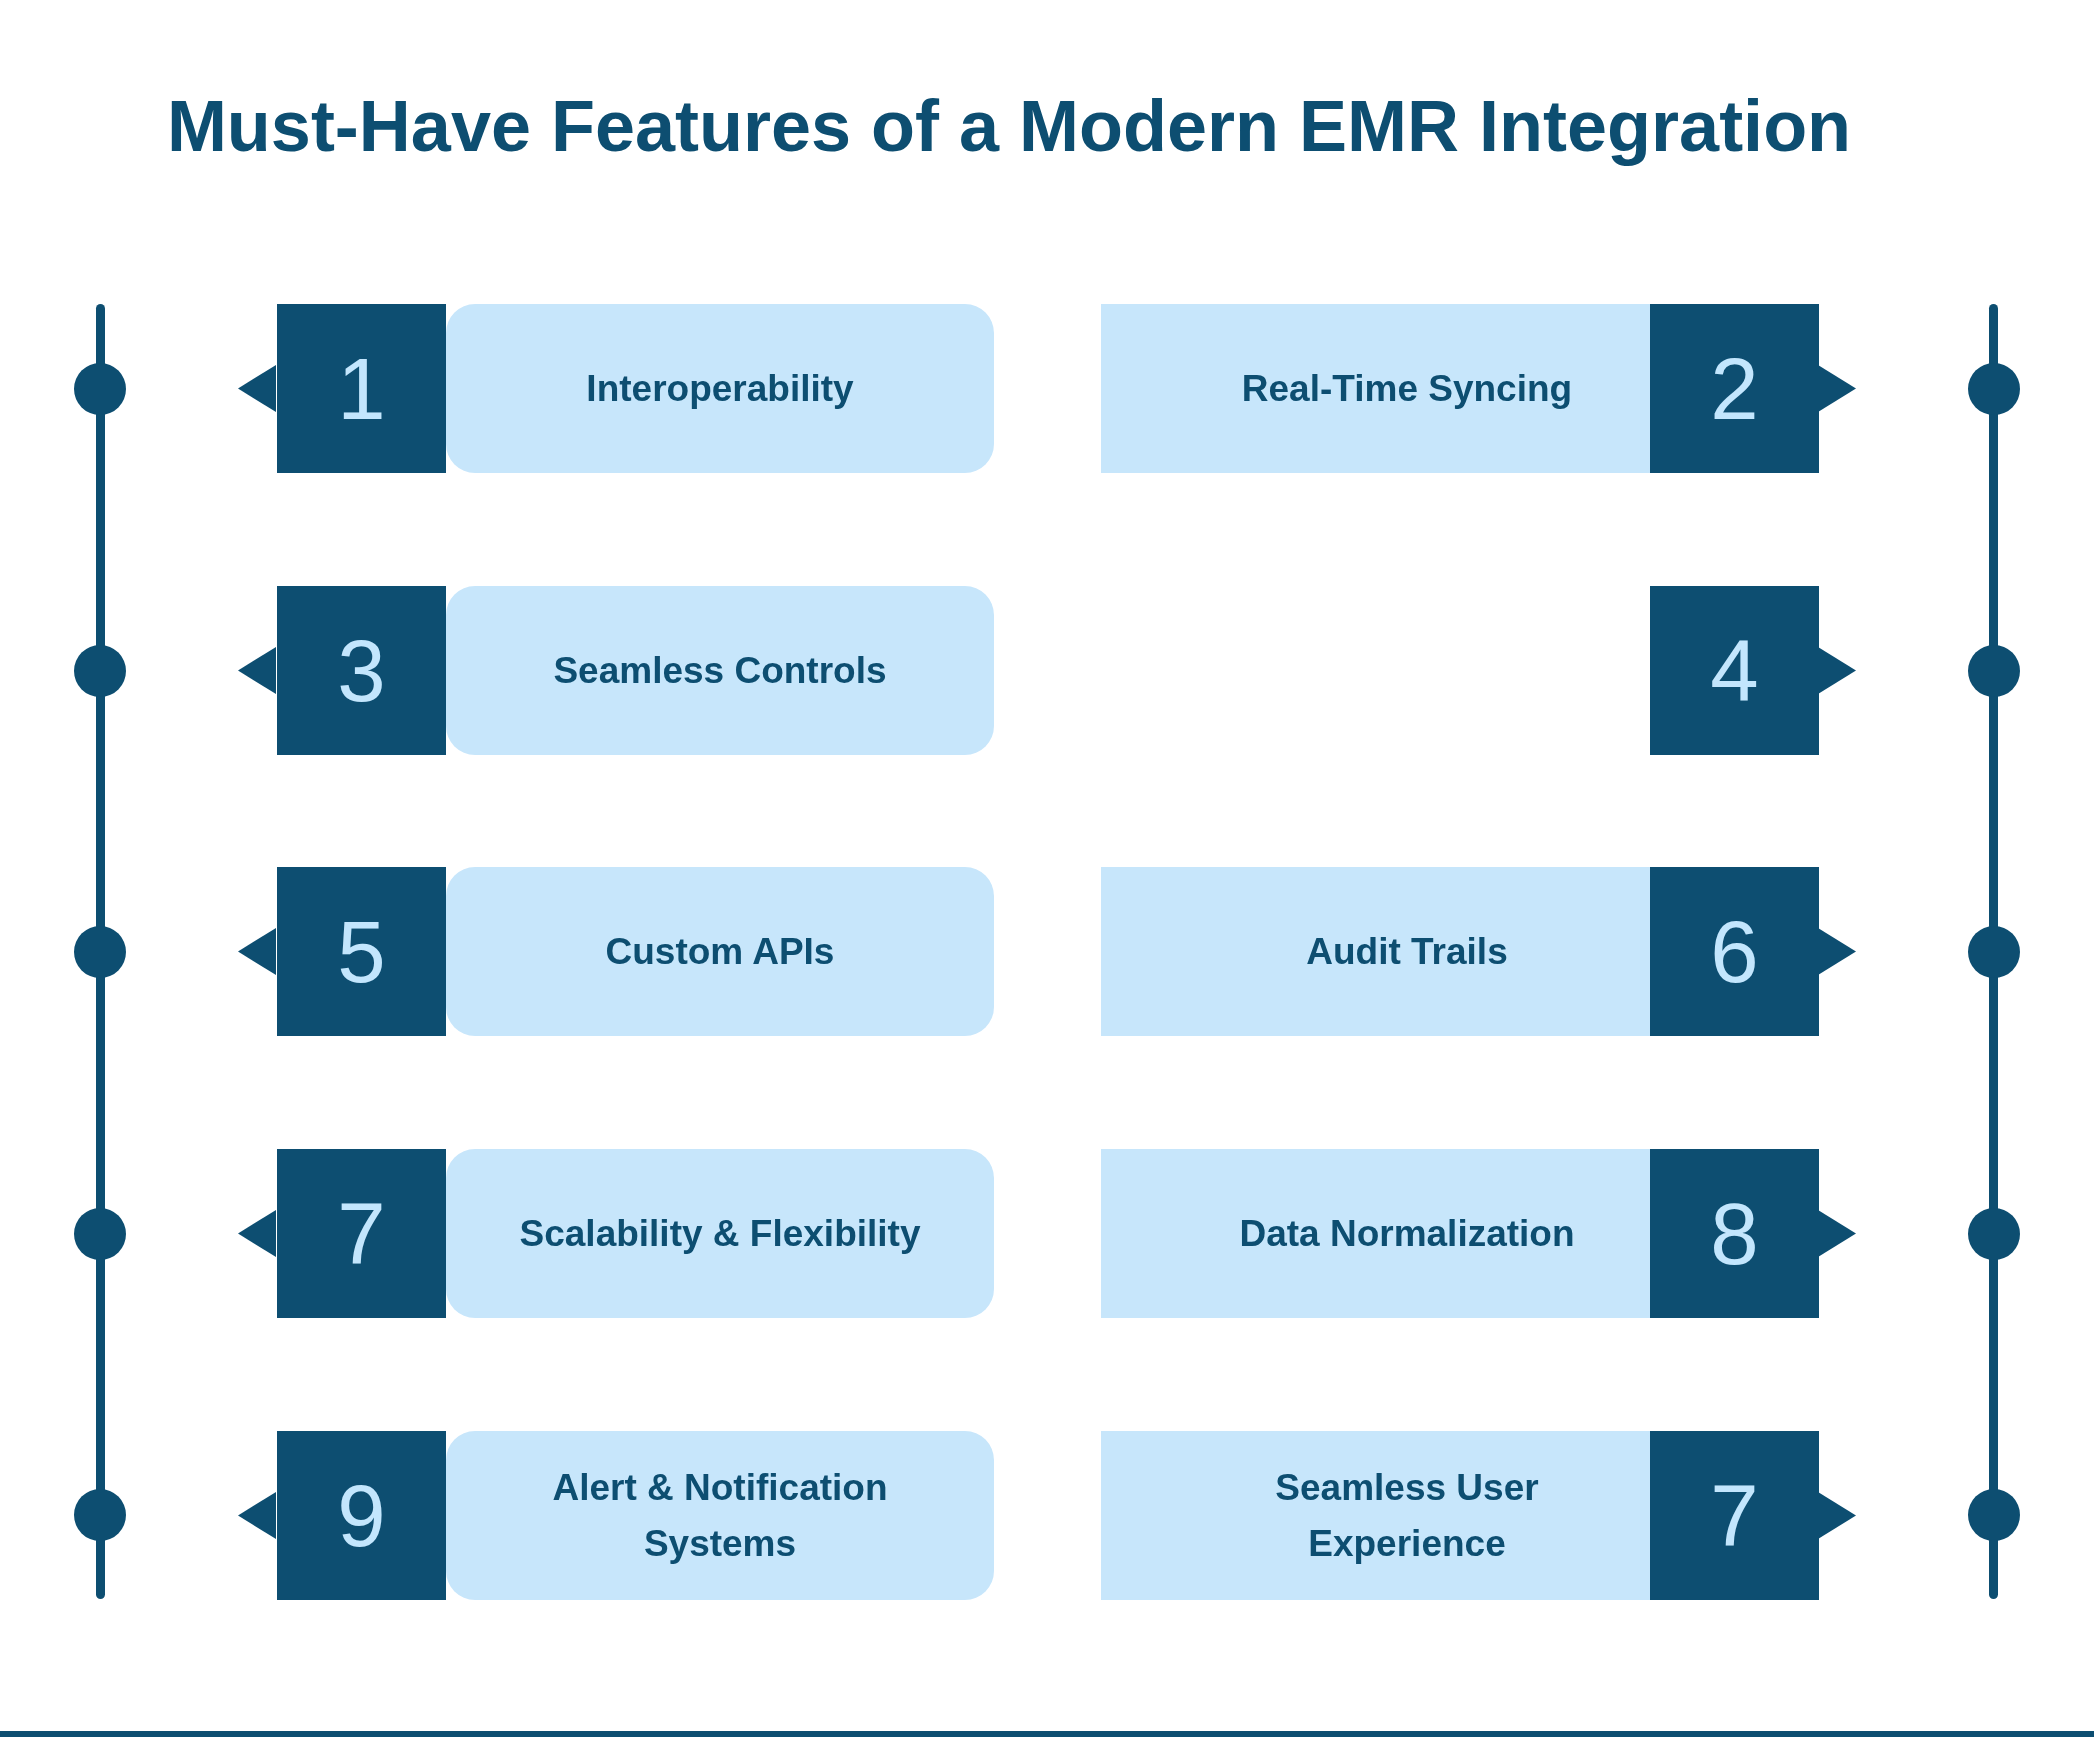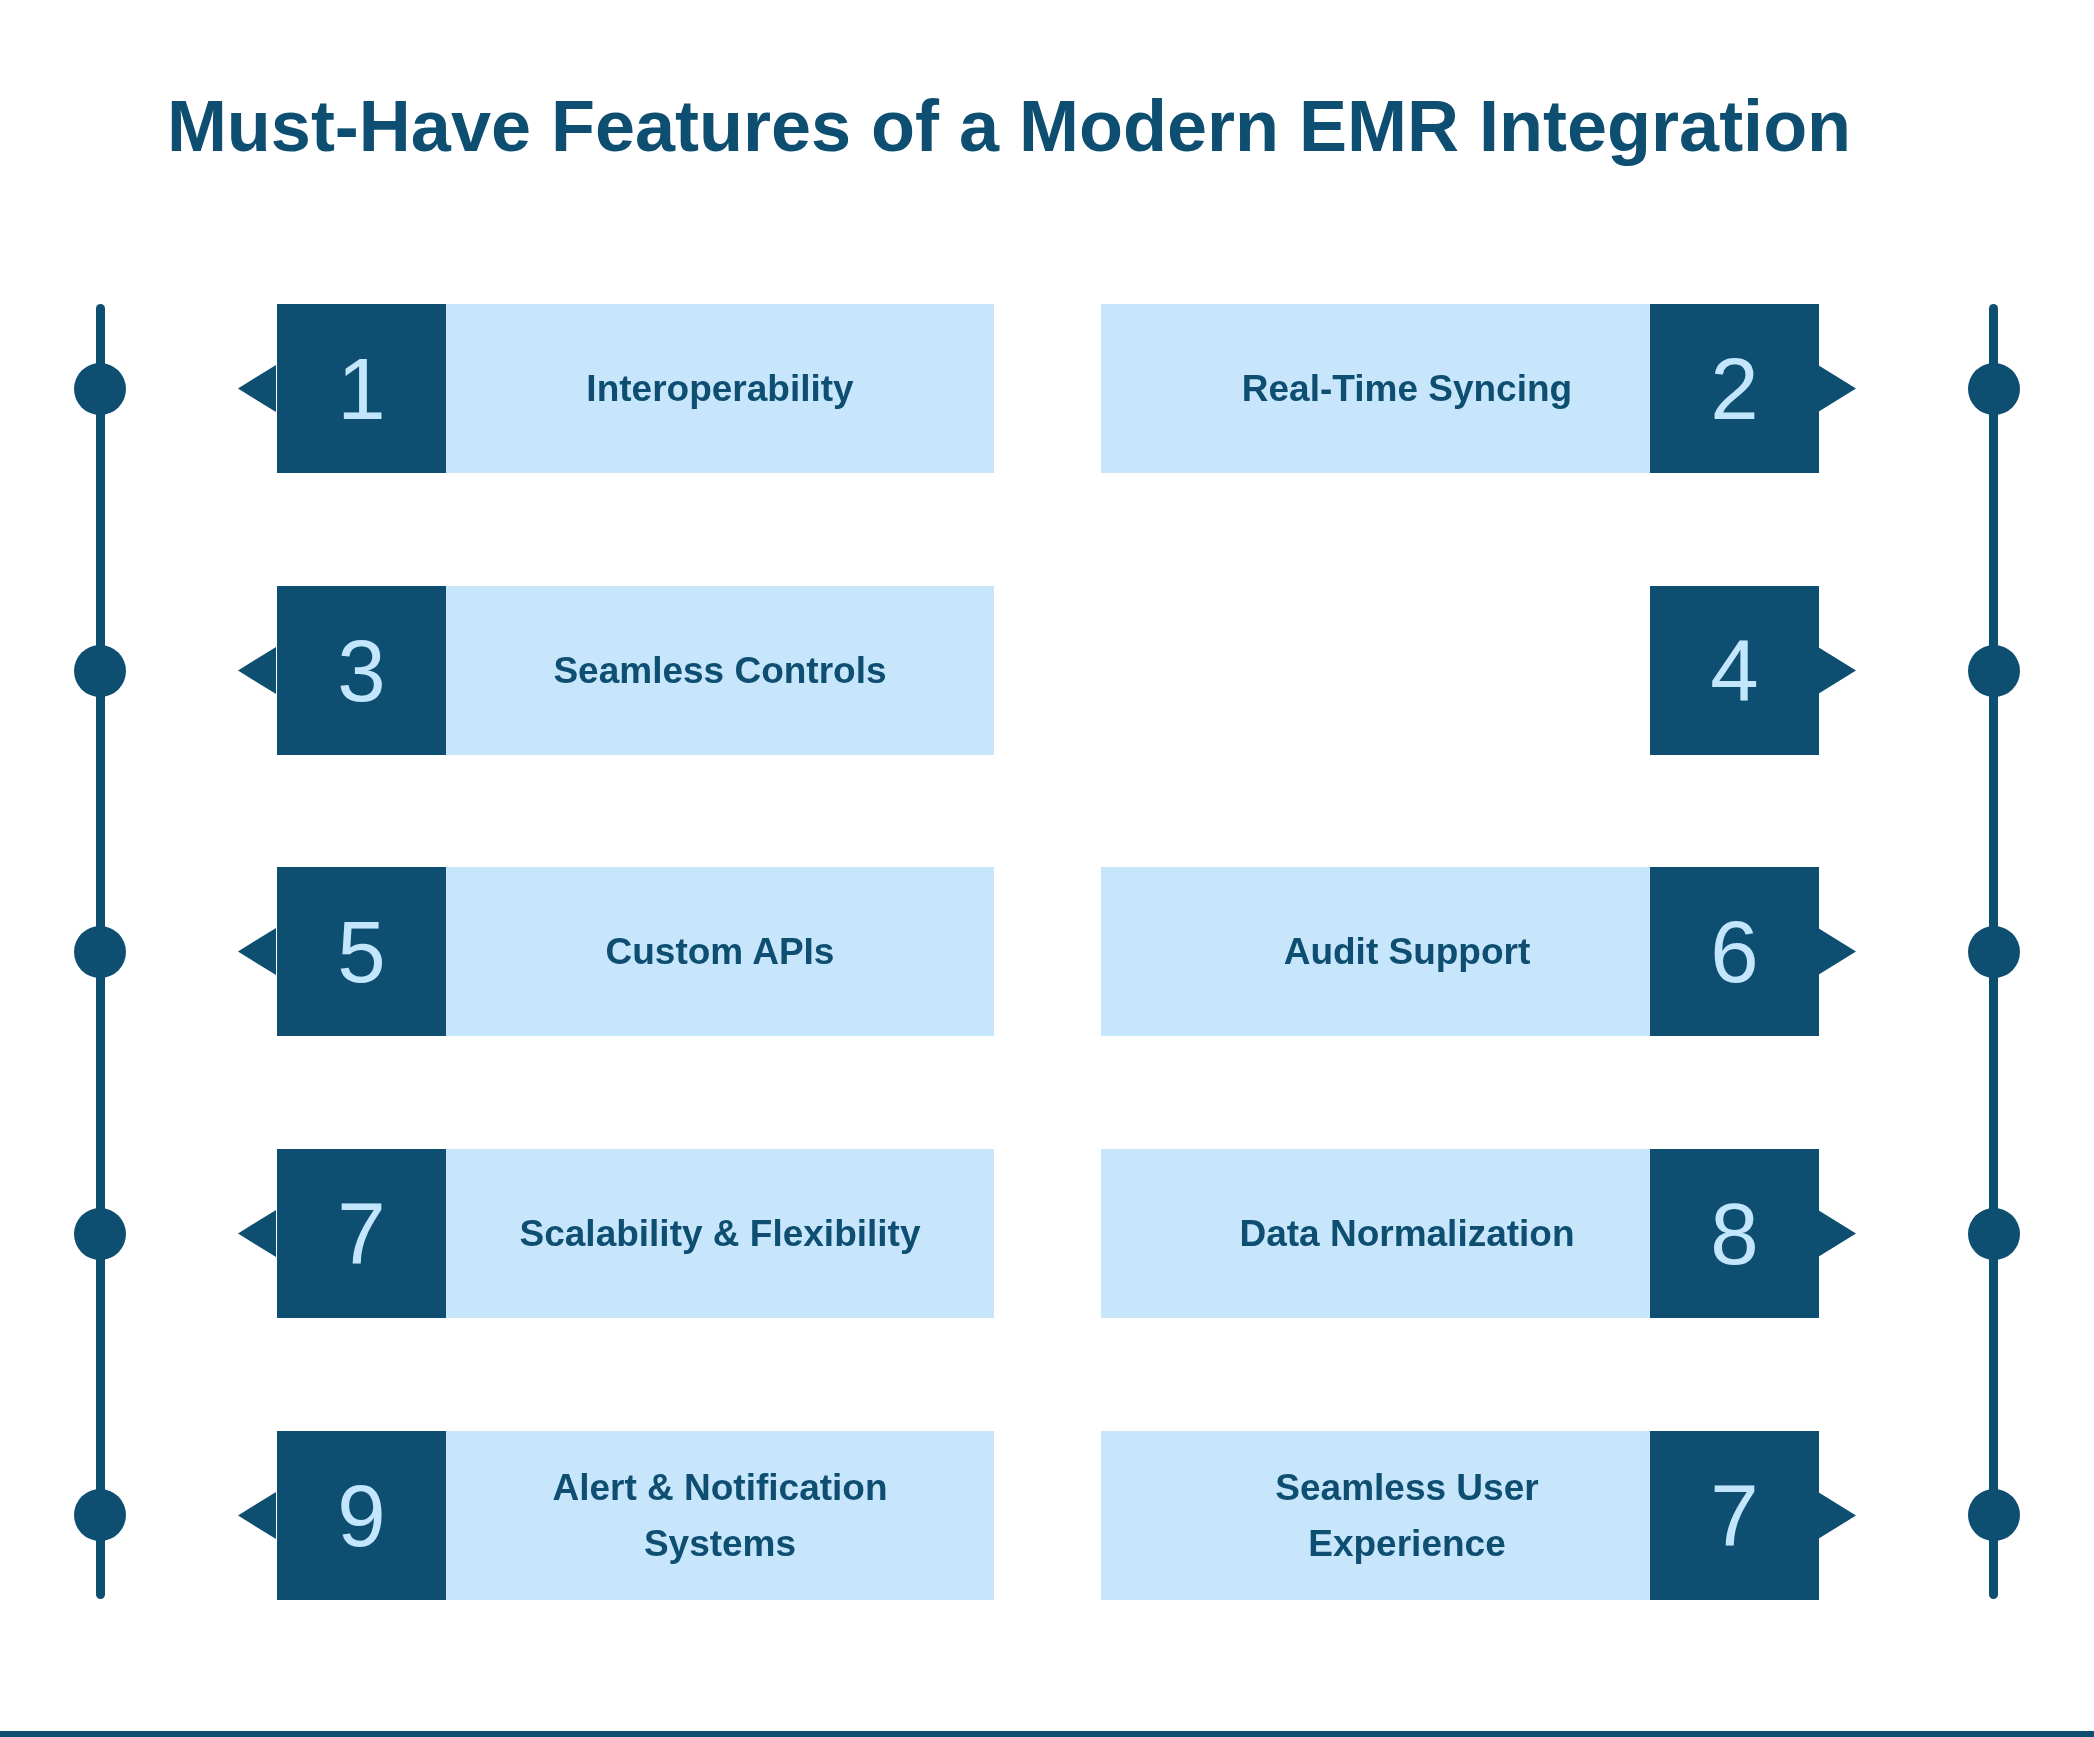--- a/index.html
+++ b/index.html
@@ -68,21 +68,21 @@
     background:var(--dark);
   }
   .arrow.aleft{left:238px;clip-path:polygon(100% 0, 0 50%, 100% 100%);}
   .arrow.aright{left:1818px;clip-path:polygon(0 0, 100% 50%, 0 100%);}
   .label-box{
     position:absolute;top:0;height:169px;
     background:var(--light);
     display:flex;align-items:center;justify-content:center;
     text-align:center;
   }
-  .label-box.lleft{left:446px;width:548px;}
+  .label-box.lleft{left:446px;width:548px;border-radius:29px;}
   .label-box.lright{left:1101px;width:612px;}
   .label{
     font-size:37px;
     font-weight:700;
     color:var(--dark);
     white-space:pre-line;
     line-height:1.5;
   }
   .bottom-bar{
     position:absolute;
@@ -142,21 +142,21 @@
 
 <div class="row t3">
   <div class="arrow aleft"></div>
   <div class="num-box nleft">
     <span class="num">5</span>
   </div>
   <div class="label-box lleft">
     <span class="label">Custom APIs</span>
   </div>
   <div class="label-box lright">
-    <span class="label">Audit Support</span>
+    <span class="label">Audit Trails</span>
   </div>
   <div class="num-box nright">
     <span class="num">6</span>
   </div>
   <div class="arrow aright"></div>
 </div>
 
 <div class="row t4">
   <div class="arrow aleft"></div>
   <div class="num-box nleft">

